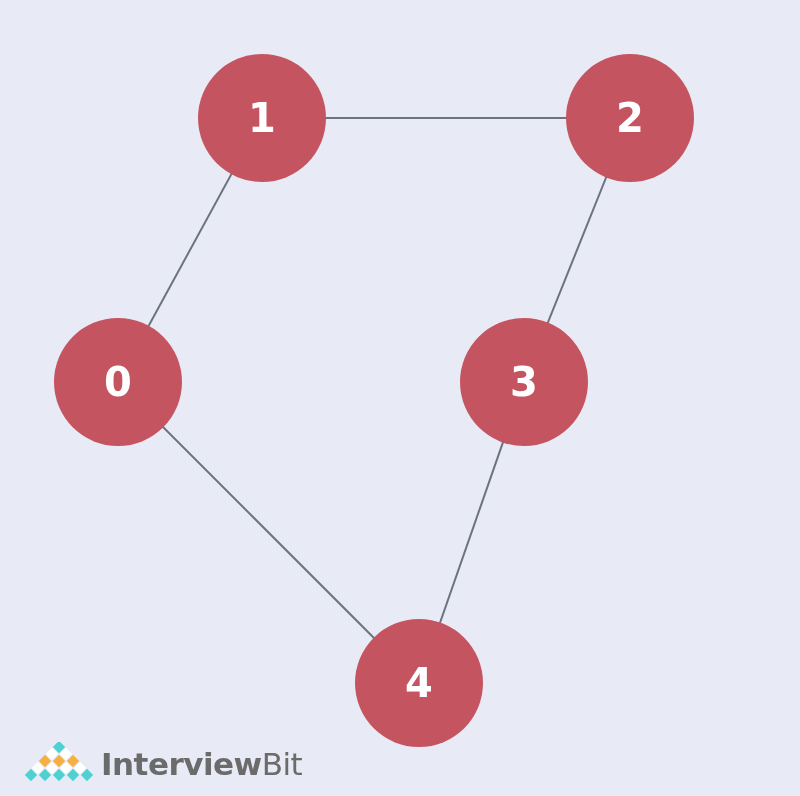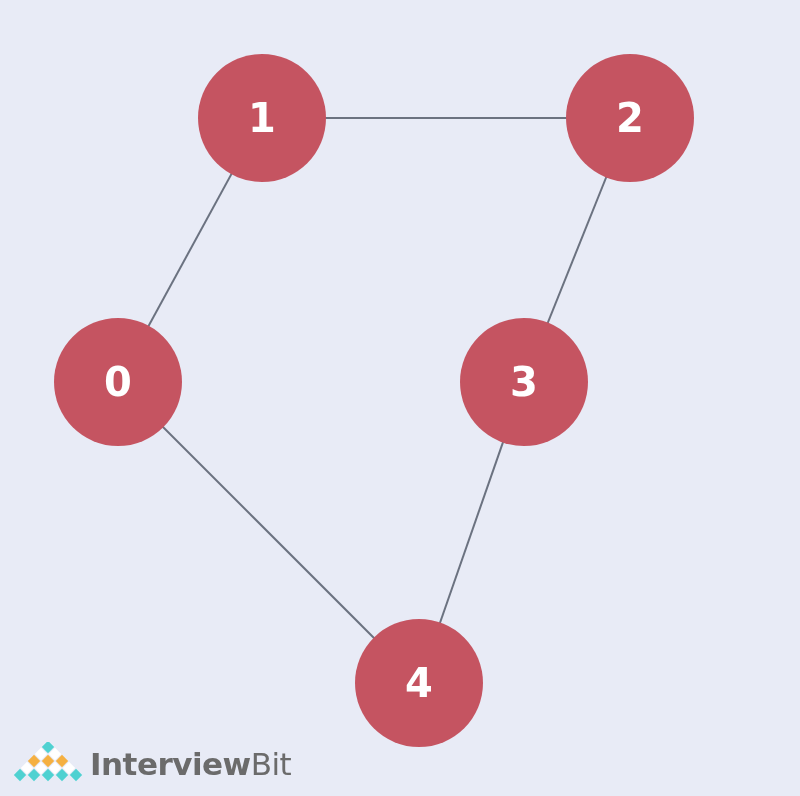--- a/index.html
+++ b/index.html
@@ -1,19 +1,19 @@
 <!DOCTYPE html>
 <html><head>
 <meta charset="utf-8">
 <style>
   html, body { margin: 0; padding: 0; }
   body { width: 800px; height: 796px; background: #e8ebf6; overflow: hidden; position: relative; font-family: "DejaVu Sans", sans-serif; }
   #graph { position: absolute; left: 0; top: 0; }
   .node-label { font-family: "DejaVu Sans", sans-serif; font-weight: bold; font-size: 40px; fill: #ffffff; }
-  .logo { position: absolute; left: 12px; top: 742px; display: flex; align-items: center; justify-content: flex-end; }
+  .logo { position: absolute; left: 23px; top: 742px; display: flex; align-items: center; justify-content: flex-end; }
   .logo-text { font-family: "DejaVu Sans", sans-serif; font-size: 31px; color: #6b6b6b; margin-left: 6px; letter-spacing: -0.5px; }
   .logo-text b { font-weight: bold; }
   .logo-text span.thin { font-weight: normal; }
 </style>
 </head>
 <body>
 
 <svg id="graph" width="800" height="796" xmlns="http://www.w3.org/2000/svg">
   <g id="edges">
       <line x1="262" y1="118" x2="630" y2="118" stroke="#6b7280" stroke-width="2"></line>

